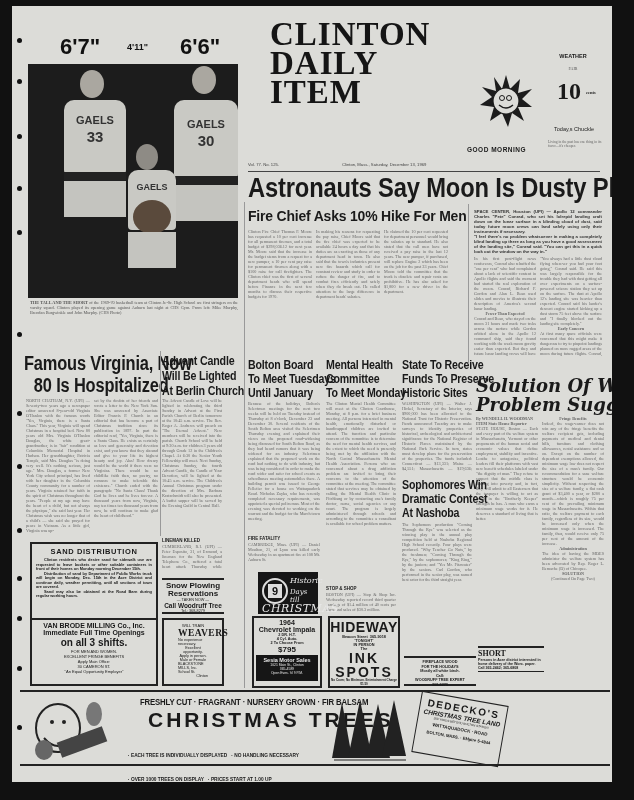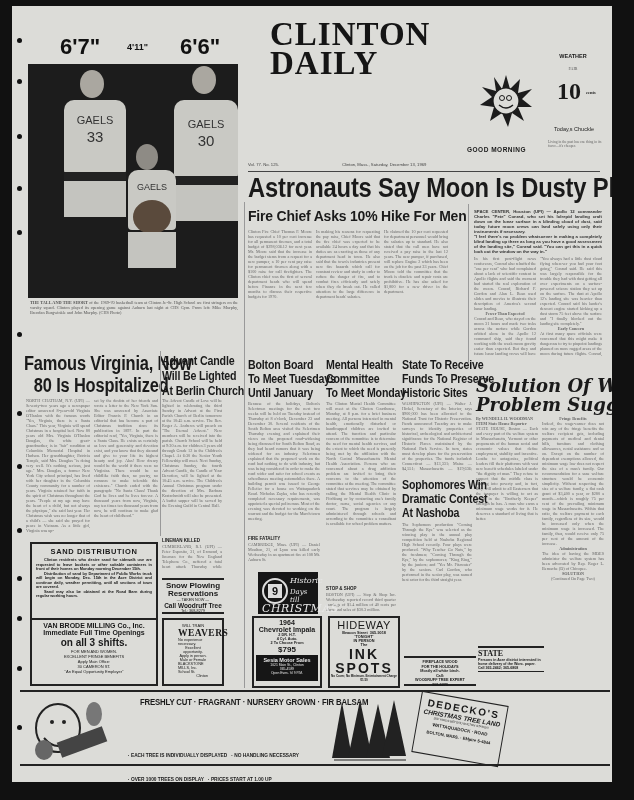--- a/index.html
+++ b/index.html
@@ -7,21 +7,21 @@
   body { font-family: "Liberation Serif", serif; color: #1a1a1a; position: relative; }
   .page { position: absolute; left: 12px; top: 6px; width: 600px; height: 776px; background: #dcdcd8; overflow: hidden; }
   .abs { position: absolute; }
   .punch { position: absolute; left: 5px; width: 5px; height: 5px; border-radius: 50%; background: #111; }
   .gray-text { font-size: 4.2px; line-height: 5px; color: #666; text-align: justify; font-family: "Liberation Serif", serif; overflow: hidden; }
   .cond { font-family: "Liberation Sans", sans-serif; font-weight: 700; transform-origin: left top; letter-spacing: -0.2px; }
   .heights { font-family: "Liberation Sans", sans-serif; font-weight: 700; color: #111; }
   .masthead { font-family: "Liberation Serif", serif; font-weight: 700; font-size: 33px; line-height: 29px; letter-spacing: 1px; color: #151515; }
   .photo { background: #1c1c1c; }
   .jersey { position: absolute; background: #c9c9c4; border-radius: 10px 10px 4px 4px; }
-  .jersey .gaels { position: absolute; width: 100%; text-align: center; font-family: "Liberation Sans", sans-serif; font-weight: 400; color: #333; }
+  .jersey .gaels { position: absolute; width: 100%; text-align: center; font-family: "Liberation Sans", sans-serif; font-weight: 700; color: #333; }
   .head { position: absolute; border-radius: 50%; background: #aaa7a0; }
   .shorts { position: absolute; background: #c4c4bf; }
   .belt { position: absolute; background: #222; }
   .box { position: absolute; border: 2px solid #222; background: #dcdcd8; }
   .center { text-align: center; }
   .ad-dark { background: #161616; color: #e8e8e8; }
   .rule { position: absolute; background: #444; height: 1px; }
   .welfare-head { font-family: "DejaVu Serif", serif; font-style: italic; font-weight: 700; font-size: 18px; line-height: 19px; color: #1a1a1a; }
 </style>
 </head>
@@ -72,20 +72,21 @@
     <div class="abs" style="left:105px;top:136px;width:38px;height:34px;border-radius:50%;background:#5a4a3c"></div>
     <div class="shorts" style="left:100px;top:168px;width:48px;height:36px"></div>
   </div>
   <div class="abs gray-text" style="left:18px;top:294px;width:208px;font-size:4.3px;color:#555">
     <b>THE TALL AND THE SHORT</b> <span>of the 1969-70 basketball team at Clinton Jr.-Sr. High School are first stringers on the varsity squad. Clinton played its opening game against Auburn last night at CHS Gym. From left: Mike Murphy, Brendan Burgwinkle and John Murphy.</span> <span>(CHS Photo)</span>
   </div>
 
   <div class="abs masthead" style="left:258px;top:14px">
     <div>CLINTON</div>
     <div>DAILY</div>
+    <div>ITEM</div>
   </div>
 
   <svg class="abs" style="left:468px;top:69px" width="52" height="52" viewBox="0 0 52 52">
     <polygon points="26,0 30,14 40,4 38,18 52,14 42,24 52,32 38,32 44,46 32,38 28,52 22,38 10,46 14,32 0,30 12,22 2,12 16,16 14,2 22,14" fill="#1c1c1c"></polygon>
     <circle cx="26" cy="26" r="13" fill="#dcdcd8" stroke="#1c1c1c" stroke-width="1.2"></circle>
     <circle cx="22" cy="23" r="2.5" fill="none" stroke="#1c1c1c" stroke-width="1"></circle>
     <circle cx="29" cy="23" r="2.5" fill="none" stroke="#1c1c1c" stroke-width="1"></circle>
     <path d="M19 30 Q26 36 33 30" fill="none" stroke="#1c1c1c" stroke-width="1.4"></path>
   </svg>
   <div class="abs center" style="left:536px;top:47px;width:50px;font-family:'Liberation Sans',sans-serif;font-size:5.5px;font-weight:700">WEATHER</div>
@@ -224,56 +225,57 @@
     <div style="font-size:8px;font-weight:700;line-height:9px">$795</div>
     <div class="ad-dark" style="margin:1px 2px;padding:2px 1px;height:26px">
       <div style="font-size:5.5px;font-weight:700">Sesia Motor Sales</div>
       <div style="font-size:3.4px">1021 Main St., Clinton</div>
       <div style="font-size:3.4px">365-4589</div>
       <div style="font-size:3.4px">Open Eves. 'til 9 P.M.</div>
     </div>
   </div>
 
   <div class="box" style="left:316px;top:610px;width:72px;height:72px;text-align:center;font-family:'Liberation Sans',sans-serif;padding-top:1px">
-    <div style="font-size:11px;font-weight:400;letter-spacing:0.5px">HIDEWAY</div>
+    <div style="font-size:14px;font-weight:700;letter-spacing:0.5px">HIDEWAY</div>
     <div style="font-size:3.8px;font-weight:700"><span>Beacon Street</span>&nbsp;&nbsp;<span>365-9018</span></div>
     <div style="font-size:3.8px;font-weight:700">'TONIGHT'</div>
     <div style="font-size:3.8px;font-weight:700">IN PERSON</div>
     <div style="font-size:3.8px;font-weight:700">The</div>
     <div style="font-size:14px;font-weight:700;line-height:14px;letter-spacing:2px">INK</div>
     <div style="font-size:14px;font-weight:700;line-height:14px;letter-spacing:2px">SPOTS</div>
     <div style="font-size:3px;font-weight:700;line-height:3.5px">No Cover, No Minimum. Entertainment Charge $1.50</div>
   </div>
 
   <div class="abs center" style="left:392px;top:650px;width:72px;height:30px;border-top:2px solid #222;border-bottom:2px solid #222;font-family:'Liberation Sans',sans-serif;font-weight:700;font-size:3.8px;line-height:4.5px;padding-top:2px">
     <div>FIREPLACE WOOD</div>
     <div>FOR THE HOLIDAYS</div>
     <div>Mostly all white birch.</div>
     <div>Call:</div>
     <div>WOODRUFF TREE EXPERT</div>
     <div>368-8279</div>
   </div>
 
   <div class="abs" style="left:466px;top:640px;width:66px;border-top:2px solid #222;border-bottom:1px solid #222;font-family:'Liberation Sans',sans-serif;padding:1px 0">
-    <div style="font-family:'Liberation Serif',serif;font-size:8px;font-weight:700">STATE</div>
+    <div style="font-family:'Liberation Serif',serif;font-size:8px;font-weight:700">SHORT</div>
     <div style="font-size:3.6px;font-weight:700;line-height:4.2px">Persons in Acre district interested in home delivery of the Worc. paper.</div>
     <div style="font-size:3.6px;font-weight:700">Call 365-2462; 365-6808</div>
   </div>
 
   <div class="abs" style="left:8px;top:684px;width:590px;height:76px;border-top:2px solid #222;border-bottom:2px solid #222">
     <svg class="abs" style="left:12px;top:6px" width="76" height="64" viewBox="0 0 76 64">
       <ellipse cx="26" cy="30" rx="22" ry="24" fill="none" stroke="#222" stroke-width="2"></ellipse>
       <circle cx="20" cy="24" r="2" fill="#222"></circle>
         <circle cx="32" cy="24" r="2" fill="#222"></circle>
       <path d="M12 40 Q26 56 40 40" fill="none" stroke="#222" stroke-width="2"></path>
       <ellipse cx="62" cy="16" rx="8" ry="12" fill="#777"></ellipse>
       <rect x="26" y="36" width="48" height="16" transform="rotate(-20 50 44)" fill="#444"></rect>
       <ellipse cx="12" cy="52" rx="9" ry="10" fill="#666"></ellipse>
     </svg>
     <div class="abs cond" style="left:120px;top:4px;font-size:9.5px;transform:scaleX(0.82);white-space:nowrap">FRESHLY CUT · FRAGRANT · NURSERY GROWN · FIR BALSAM</div>
+    <div class="abs" style="left:128px;top:16px;font-family:'Liberation Sans',sans-serif;font-weight:700;font-size:21px;letter-spacing:3px">CHRISTMAS TREES</div>
     <div class="abs" style="left:108px;top:44px;font-family:'Liberation Sans',sans-serif;font-weight:700;font-size:4.8px;line-height:8px;white-space:pre">
       <div>· EACH TREE IS INDIVIDUALLY DISPLAYED   · NO HANDLING NECESSARY</div>
       <div>· OVER 1000 TREES ON DISPLAY   · PRICES START AT 1.00 UP</div>
       
     </div>
     <svg class="abs" style="left:310px;top:6px" width="80" height="64" viewBox="0 0 80 64">
       <polygon points="12,4 22,60 2,60" fill="#222"></polygon>
       <polygon points="30,2 42,60 18,60" fill="#222"></polygon>
       <polygon points="48,6 60,60 36,60" fill="#222"></polygon>
       <polygon points="64,2 76,58 52,58" fill="#222"></polygon>

